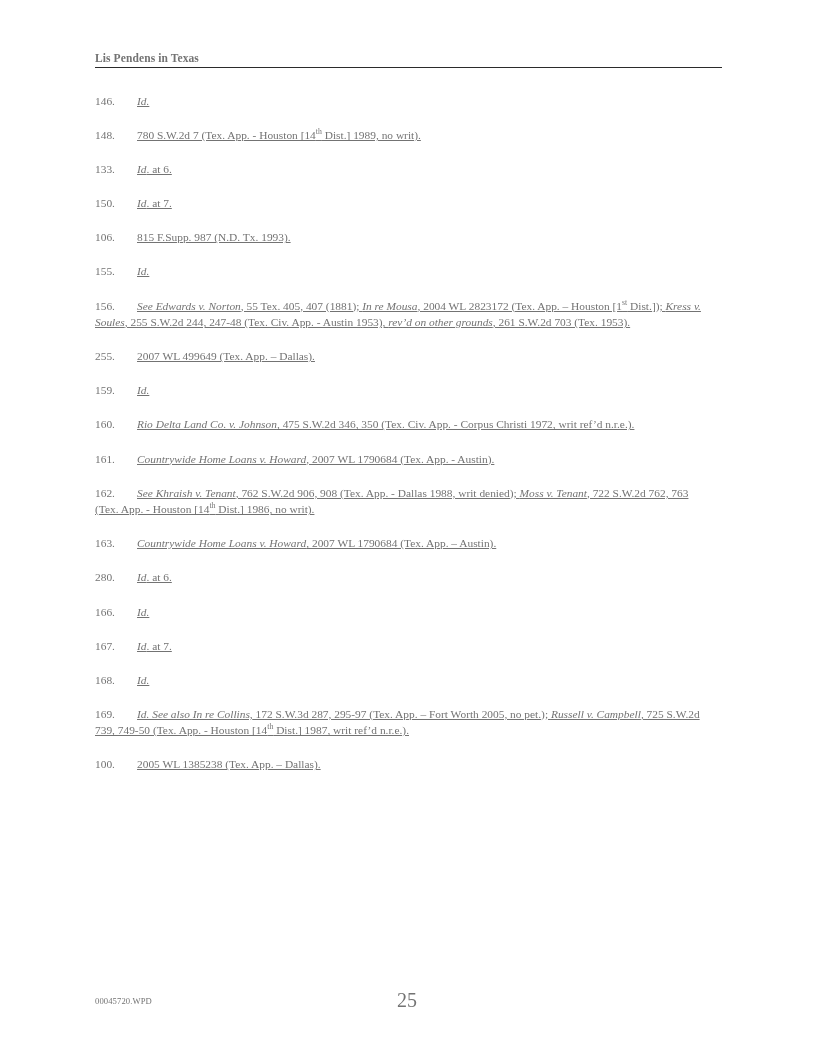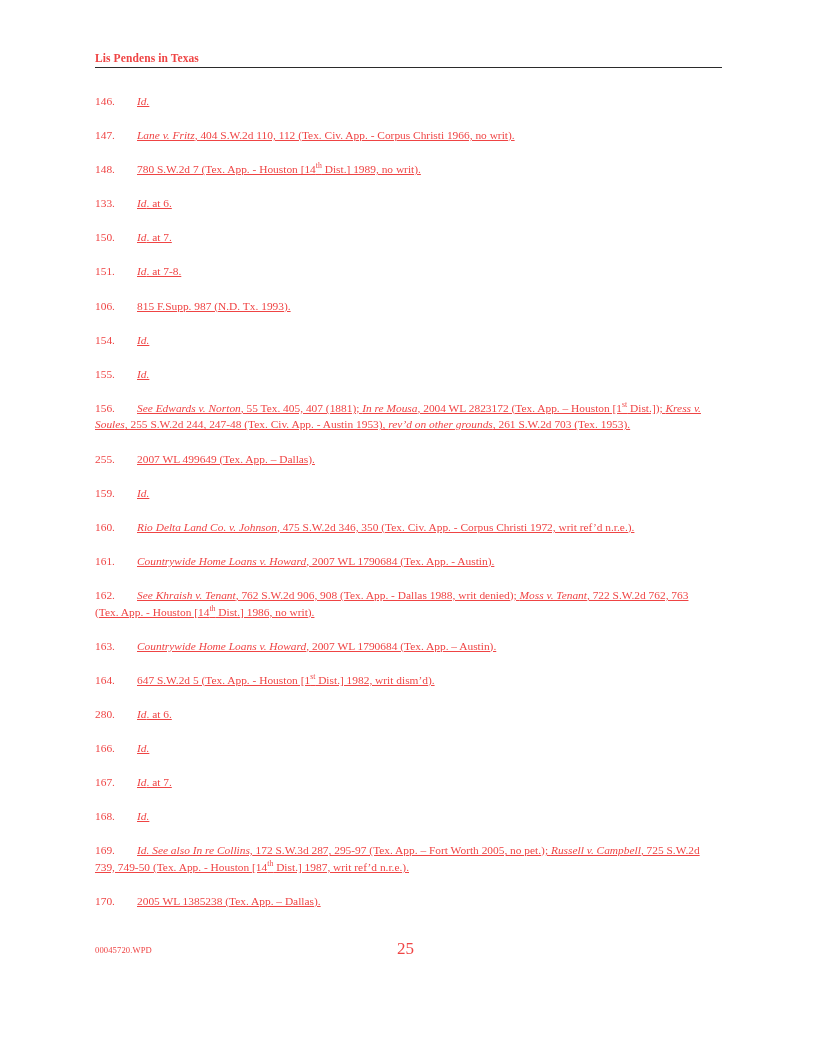--- a/index.html
+++ b/index.html
@@ -6,21 +6,21 @@
     margin: 0;
     padding: 0;
     background: #ffffff;
   }
   .page {
     position: relative;
     width: 816px;
     height: 1056px;
     background: #ffffff;
     font-family: "Liberation Serif", "DejaVu Serif", serif;
-    color: #ef4444;
+    color: #737373;
     overflow: hidden;
     box-sizing: border-box;
   }
 
   
   .running-header {
     position: absolute;
     left: 95px;
     top: 48px;
     width: 627px;
@@ -69,74 +69,70 @@
   .note sup {
     font-size: 0.68em;
     vertical-align: super;
     line-height: 0;
   }
 
   
   .footer {
     position: absolute;
     left: 95px;
-    top: 940px;
+    top: 991px;
     width: 627px;
     height: 26px;
   }
   .footer-filename {
     position: absolute;
     left: 0;
     top: 5px;
     font-size: 8.6px;
     line-height: 10px;
     letter-spacing: 0.1px;
   }
   .footer-pagenum {
     position: absolute;
     left: 302px;
     top: 0;
-    font-size: 17px;
+    font-size: 20px;
     line-height: 18px;
   }
 </style>
 </head>
 <body>
 
 <div class="page">
 
   <div class="running-header">
     <div class="running-header-title">Lis Pendens in Texas</div>
     <div class="running-header-rule"></div>
   </div>
 
   <div class="notes">
       <div class="note"><span class="note-number">146.</span><span class="note-text"><i>Id.</i></span></div>
-      <div class="note"><span class="note-number">147.</span><span class="note-text"><i>Lane v. Fritz</i>, 404 S.W.2d 110, 112 (Tex. Civ. App. - Corpus Christi 1966, no writ).</span></div>
       <div class="note"><span class="note-number">148.</span><span class="note-text">780 S.W.2d 7 (Tex. App. - Houston [14<sup>th</sup> Dist.] 1989, no writ).</span></div>
       <div class="note"><span class="note-number">133.</span><span class="note-text"><i>Id</i>. at 6.</span></div>
       <div class="note"><span class="note-number">150.</span><span class="note-text"><i>Id</i>. at 7.</span></div>
-      <div class="note"><span class="note-number">151.</span><span class="note-text"><i>Id</i>. at 7-8.</span></div>
       <div class="note"><span class="note-number">106.</span><span class="note-text">815 F.Supp. 987 (N.D. Tx. 1993).</span></div>
-      <div class="note"><span class="note-number">154.</span><span class="note-text"><i>Id.</i></span></div>
       <div class="note"><span class="note-number">155.</span><span class="note-text"><i>Id.</i></span></div>
       <div class="note"><span class="note-number">156.</span><span class="note-text"><i>See Edwards v. Norton</i>, 55 Tex. 405, 407 (1881); <i>In re Mousa</i>, 2004 WL 2823172 (Tex. App. – Houston [1<sup>st</sup> Dist.]); <i>Kress v. Soules</i>, 255 S.W.2d 244, 247-48 (Tex. Civ. App. - Austin 1953), <i>rev’d on other grounds</i>, 261 S.W.2d 703 (Tex. 1953).</span></div>
       <div class="note"><span class="note-number">255.</span><span class="note-text">2007 WL 499649 (Tex. App. – Dallas).</span></div>
       <div class="note"><span class="note-number">159.</span><span class="note-text"><i>Id.</i></span></div>
       <div class="note"><span class="note-number">160.</span><span class="note-text"><i>Rio Delta Land Co. v. Johnson</i>, 475 S.W.2d 346, 350 (Tex. Civ. App. - Corpus Christi 1972, writ ref’d n.r.e.).</span></div>
       <div class="note"><span class="note-number">161.</span><span class="note-text"><i>Countrywide Home Loans v. Howard</i>, 2007 WL 1790684 (Tex. App. - Austin).</span></div>
       <div class="note"><span class="note-number">162.</span><span class="note-text"><i>See Khraish v. Tenant</i>, 762 S.W.2d 906, 908 (Tex. App. - Dallas 1988, writ denied); <i>Moss v. Tenant</i>, 722 S.W.2d 762, 763 (Tex. App. - Houston [14<sup>th</sup> Dist.] 1986, no writ).</span></div>
       <div class="note"><span class="note-number">163.</span><span class="note-text"><i>Countrywide Home Loans v. Howard</i>, 2007 WL 1790684 (Tex. App. – Austin).</span></div>
-      <div class="note"><span class="note-number">164.</span><span class="note-text">647 S.W.2d 5 (Tex. App. - Houston [1<sup>st</sup> Dist.] 1982, writ dism’d).</span></div>
       <div class="note"><span class="note-number">280.</span><span class="note-text"><i>Id</i>. at 6.</span></div>
       <div class="note"><span class="note-number">166.</span><span class="note-text"><i>Id.</i></span></div>
       <div class="note"><span class="note-number">167.</span><span class="note-text"><i>Id</i>. at 7.</span></div>
       <div class="note"><span class="note-number">168.</span><span class="note-text"><i>Id.</i></span></div>
       <div class="note"><span class="note-number">169.</span><span class="note-text"><i>Id. See also In re Collins,</i> 172 S.W.3d 287, 295-97 (Tex. App. – Fort Worth 2005, no pet.); <i>Russell v. Campbell</i>, 725 S.W.2d 739, 749-50 (Tex. App. - Houston [14<sup>th</sup> Dist.] 1987, writ ref’d n.r.e.).</span></div>
-      <div class="note"><span class="note-number">170.</span><span class="note-text">2005 WL 1385238 (Tex. App. – Dallas).</span></div>
+      <div class="note"><span class="note-number">100.</span><span class="note-text">2005 WL 1385238 (Tex. App. – Dallas).</span></div>
     </div>
 
   <div class="footer">
     <div class="footer-filename">00045720.WPD</div>
     <div class="footer-pagenum">25</div>
   </div>
 
 </div>
 
 </body></html>

